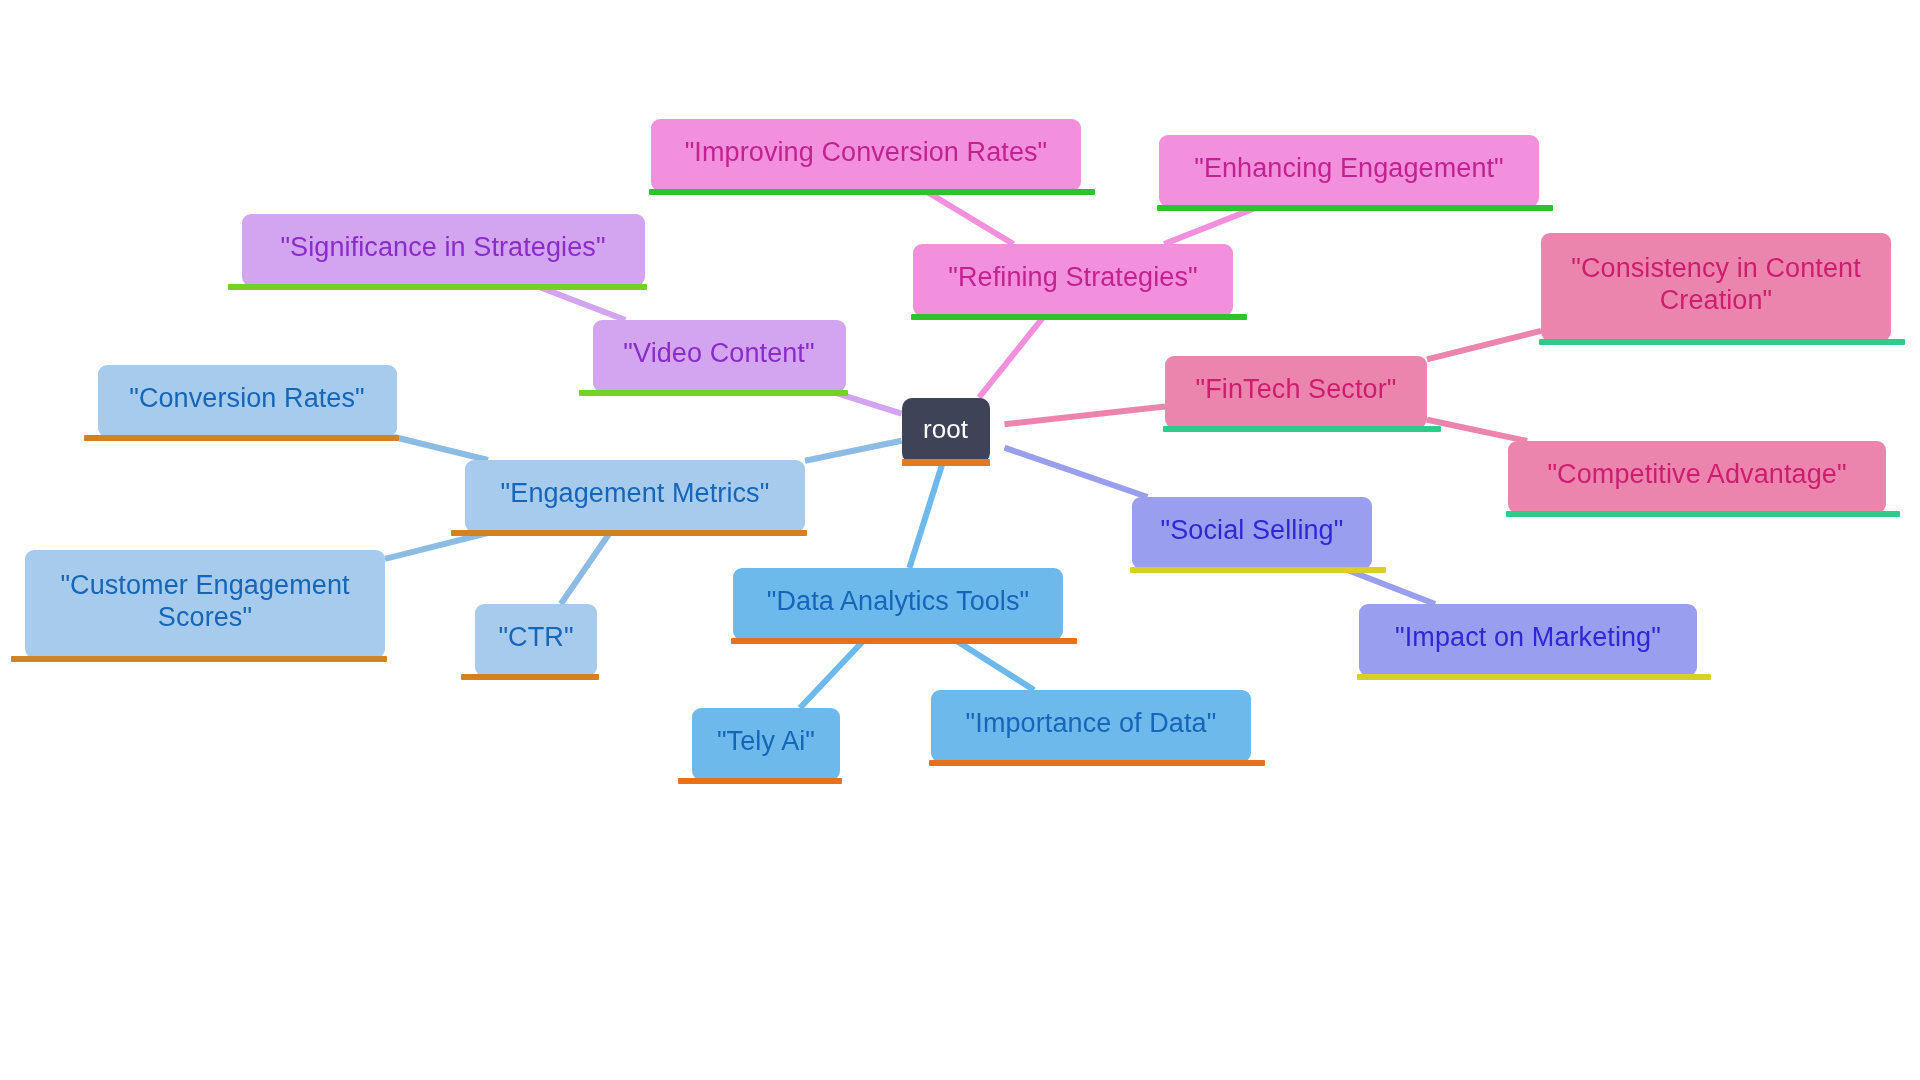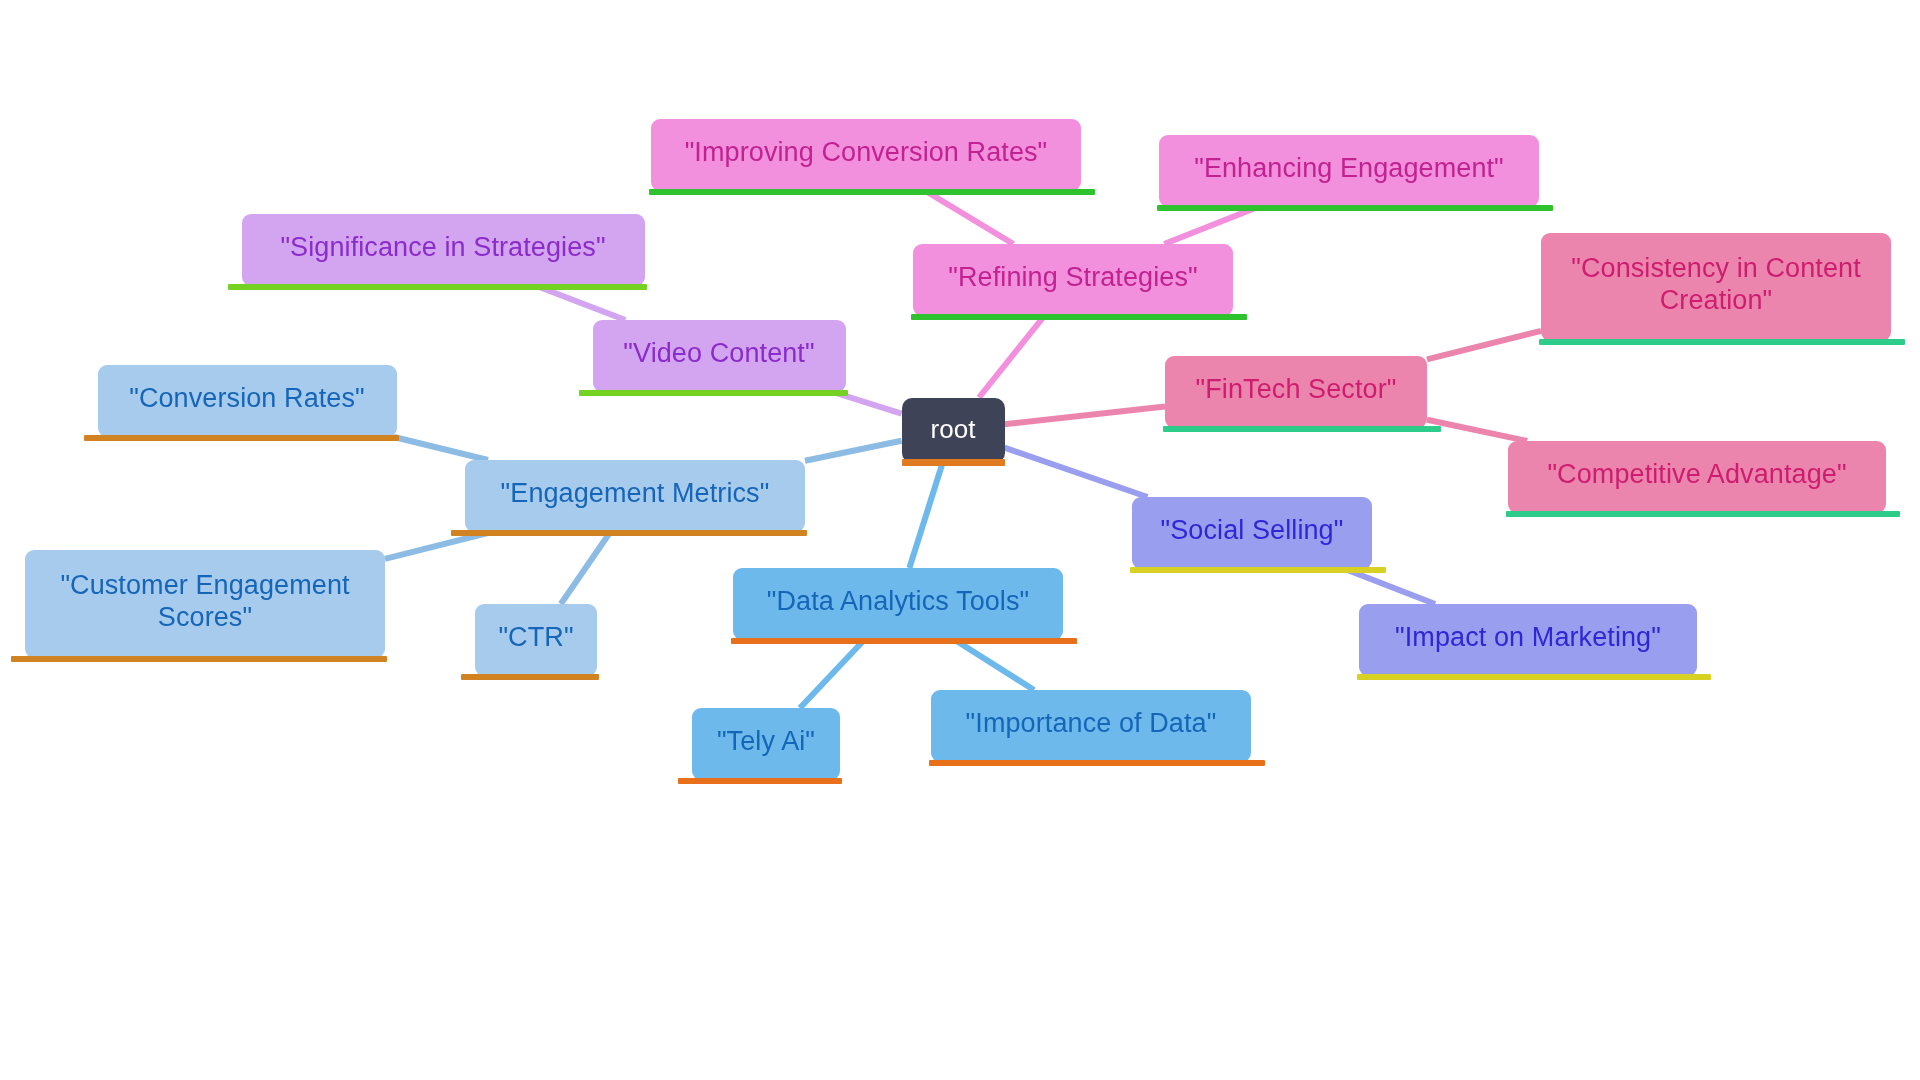--- a/index.html
+++ b/index.html
@@ -67,21 +67,21 @@
       <path d="M942.7,462.5 L909.4,568.0" stroke="#6EB9EC" stroke-width="6" stroke-linecap="butt" fill="none"></path>
       <path d="M864.1,640.0 L799.9,708.0" stroke="#6EB9EC" stroke-width="6" stroke-linecap="butt" fill="none"></path>
       <path d="M955.0,640.0 L1034.0,690.0" stroke="#6EB9EC" stroke-width="6" stroke-linecap="butt" fill="none"></path>
       <path d="M1004.5,447.7 L1147.5,497.0" stroke="#9A9EEE" stroke-width="6" stroke-linecap="butt" fill="none"></path>
       <path d="M1344.9,569.0 L1435.1,604.0" stroke="#9A9EEE" stroke-width="6" stroke-linecap="butt" fill="none"></path>
       <path d="M1004.5,424.3 L1165.0,406.5" stroke="#EC85AE" stroke-width="6" stroke-linecap="butt" fill="none"></path>
       <path d="M1427.0,359.3 L1541.0,330.8" stroke="#EC85AE" stroke-width="6" stroke-linecap="butt" fill="none"></path>
       <path d="M1427.0,419.8 L1527.2,441.0" stroke="#EC85AE" stroke-width="6" stroke-linecap="butt" fill="none"></path>
     </svg>
   <div id="nodes">
-      <div class="node root" style="left: 901.5px; top: 397.5px; width: 103px; height: 65px; font-size: 26px; --bar: #E07B22;"><span class="label">root</span></div>
+      <div class="node root" style="left: 901.5px; top: 397.5px; width: 88px; height: 65px; font-size: 26px; --bar: #E07B22;"><span class="label">root</span></div>
       <div class="node" style="left: 651px; top: 119px; width: 430px; height: 72px; font-size: 27px; --bar: #2FC22F; background: rgb(242, 144, 222); color: rgb(194, 34, 143);"><span class="label">"Improving Conversion Rates"</span></div>
       <div class="node" style="left: 1159px; top: 135px; width: 380px; height: 72px; font-size: 27px; --bar: #2FC22F; background: rgb(242, 144, 222); color: rgb(194, 34, 143);"><span class="label">"Enhancing Engagement"</span></div>
       <div class="node" style="left: 913px; top: 244px; width: 320px; height: 72px; font-size: 27px; --bar: #2FC22F; background: rgb(242, 144, 222); color: rgb(194, 34, 143);"><span class="label">"Refining Strategies"</span></div>
       <div class="node bar-left" style="left: 241.5px; top: 214px; width: 403px; height: 72px; font-size: 27px; --bar: #76D222; background: rgb(211, 164, 240); color: rgb(139, 43, 201);"><span class="label">"Significance in Strategies"</span></div>
       <div class="node bar-left" style="left: 592.5px; top: 320px; width: 253px; height: 72px; font-size: 27px; --bar: #76D222; background: rgb(211, 164, 240); color: rgb(139, 43, 201);"><span class="label">"Video Content"</span></div>
       <div class="node bar-left" style="left: 97.5px; top: 365px; width: 299px; height: 72px; font-size: 27px; --bar: #D28321; background: rgb(166, 203, 236); color: rgb(21, 101, 184);"><span class="label">"Conversion Rates"</span></div>
       <div class="node bar-left" style="left: 465px; top: 460px; width: 340px; height: 72px; font-size: 27px; --bar: #D28321; background: rgb(166, 203, 236); color: rgb(21, 101, 184);"><span class="label">"Engagement Metrics"</span></div>
       <div class="node bar-left" style="left: 25px; top: 550px; width: 360px; height: 108px; font-size: 27px; --bar: #D28321; background: rgb(166, 203, 236); color: rgb(21, 101, 184);"><span class="label">"Customer Engagement
 Scores"</span></div>
       <div class="node bar-left" style="left: 475px; top: 604px; width: 122px; height: 72px; font-size: 27px; --bar: #D28321; background: rgb(166, 203, 236); color: rgb(21, 101, 184);"><span class="label">"CTR"</span></div>

